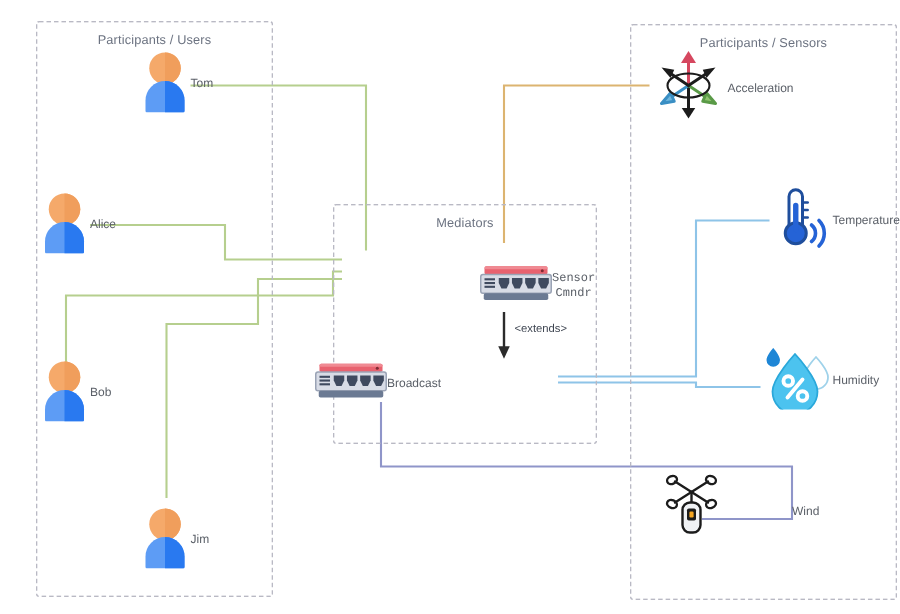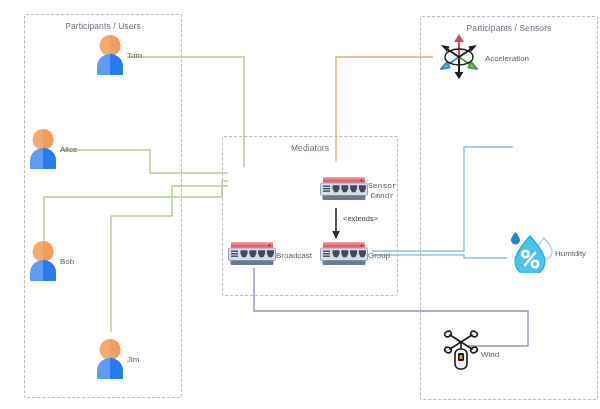--- a/index.html
+++ b/index.html
@@ -115,59 +115,40 @@
         <path d="M21.3 9.3 h7 v3.4 l-1.8 3.6 h-3.4 l-1.8 -3.6 z" fill="#3f4a5f"></path>
         <path d="M30.1 9.3 h7 v3.4 l-1.8 3.6 h-3.4 l-1.8 -3.6 z" fill="#3f4a5f"></path>
         <path d="M38.9 9.3 h7 v3.4 l-1.8 3.6 h-3.4 l-1.8 -3.6 z" fill="#3f4a5f"></path>
         <rect x="2.5" y="19.5" width="43" height="4.5" rx="1.2" fill="#6b7a93"></rect>
       </svg>
     </span>
     <span class="node-label">Sensor
 Cmndr</span>
   </div>
 
-  <div class="node" style="left:228px;top:241px;width:48px;">
+  <div class="node" style="left:228px;top:241px;width:48px;justify-content:center;">
     <span class="svgwrap">
       <svg width="48" height="26" viewBox="0 0 48 26">
         <rect x="3" y="1.5" width="42" height="5.5" rx="1.2" fill="#e8626f"></rect>
         <rect x="3" y="1.5" width="42" height="2" rx="1" fill="#f08a93"></rect>
         <circle cx="41.5" cy="4.5" r="1" fill="#7d2b34"></circle>
         <rect x="0.5" y="7" width="47" height="12.5" rx="1.5" fill="#d8dce6" stroke="#9aa3b5" stroke-width="1"></rect>
         <rect x="3" y="9.5" width="7" height="1.4" fill="#3f4a5f"></rect>
         <rect x="3" y="12" width="7" height="1.4" fill="#3f4a5f"></rect>
         <rect x="3" y="14.5" width="7" height="1.4" fill="#3f4a5f"></rect>
         <path d="M12.5 9.3 h7 v3.4 l-1.8 3.6 h-3.4 l-1.8 -3.6 z" fill="#3f4a5f"></path>
         <path d="M21.3 9.3 h7 v3.4 l-1.8 3.6 h-3.4 l-1.8 -3.6 z" fill="#3f4a5f"></path>
         <path d="M30.1 9.3 h7 v3.4 l-1.8 3.6 h-3.4 l-1.8 -3.6 z" fill="#3f4a5f"></path>
         <path d="M38.9 9.3 h7 v3.4 l-1.8 3.6 h-3.4 l-1.8 -3.6 z" fill="#3f4a5f"></path>
         <rect x="2.5" y="19.5" width="43" height="4.5" rx="1.2" fill="#6b7a93"></rect>
       </svg>
     </span>
     <span class="node-label">Broadcast</span>
   </div>
 
-  <div class="node" style="left:320px;top:241px;width:48px;">
-    <span class="svgwrap">
-      <svg width="48" height="26" viewBox="0 0 48 26">
-        <rect x="3" y="1.5" width="42" height="5.5" rx="1.2" fill="#e8626f"></rect>
-        <rect x="3" y="1.5" width="42" height="2" rx="1" fill="#f08a93"></rect>
-        <circle cx="41.5" cy="4.5" r="1" fill="#7d2b34"></circle>
-        <rect x="0.5" y="7" width="47" height="12.5" rx="1.5" fill="#d8dce6" stroke="#9aa3b5" stroke-width="1"></rect>
-        <rect x="3" y="9.5" width="7" height="1.4" fill="#3f4a5f"></rect>
-        <rect x="3" y="12" width="7" height="1.4" fill="#3f4a5f"></rect>
-        <rect x="3" y="14.5" width="7" height="1.4" fill="#3f4a5f"></rect>
-        <path d="M12.5 9.3 h7 v3.4 l-1.8 3.6 h-3.4 l-1.8 -3.6 z" fill="#3f4a5f"></path>
-        <path d="M21.3 9.3 h7 v3.4 l-1.8 3.6 h-3.4 l-1.8 -3.6 z" fill="#3f4a5f"></path>
-        <path d="M30.1 9.3 h7 v3.4 l-1.8 3.6 h-3.4 l-1.8 -3.6 z" fill="#3f4a5f"></path>
-        <path d="M38.9 9.3 h7 v3.4 l-1.8 3.6 h-3.4 l-1.8 -3.6 z" fill="#3f4a5f"></path>
-        <rect x="2.5" y="19.5" width="43" height="4.5" rx="1.2" fill="#6b7a93"></rect>
-      </svg>
-    </span>
-    <span class="node-label">Group</span>
-  </div>
 
   <div class="node" style="left:433px;top:32px;width:52px;">
     <span class="svgwrap">
       <svg width="52" height="50" viewBox="0 0 52 50">
         <g stroke-linecap="round" stroke-linejoin="round" stroke-width="2">
 
           <line x1="26" y1="25" x2="26" y2="7" stroke="#d6475f"></line>
           <path d="M26 2 l5 8 h-10 z" fill="#d6475f"></path>
 
           <line x1="26" y1="25" x2="26" y2="41" stroke="#1c1c1c"></line>
@@ -185,38 +166,57 @@
           <line x1="26" y1="25" x2="38" y2="17" stroke="#1c1c1c"></line>
           <path d="M44 13 l-8.5 1.5 l2.5 5.5 z" fill="#1c1c1c"></path>
 
           <ellipse cx="26" cy="25" rx="14" ry="8" fill="none" stroke="#1c1c1c" stroke-width="1.4"></ellipse>
         </g>
       </svg>
     </span>
     <span class="node-label">Acceleration</span>
   </div>
 
+  <div class="node" style="left:513px;top:123px;width:42px;">
+    <span class="svgwrap">
+      <svg width="42" height="45" viewBox="0 0 42 45">
+        <g stroke="#1f4e9c" stroke-width="2" fill="none" stroke-linecap="round">
+          <path d="M13 27 V8 a4.5 4.5 0 0 1 9 0 v19"></path>
+          <circle cx="17.5" cy="32.5" r="7" fill="#2563d6" stroke="#1f4e9c"></circle>
+          <line x1="17.5" y1="14" x2="17.5" y2="30" stroke="#2563d6" stroke-width="3.6"></line>
+          <line x1="22" y1="12" x2="25.5" y2="12" stroke-width="1.6"></line>
+          <line x1="22" y1="17" x2="25.5" y2="17" stroke-width="1.6"></line>
+          <line x1="22" y1="22" x2="25.5" y2="22" stroke-width="1.6"></line>
+        </g>
+        <g stroke="#2563d6" fill="none" stroke-linecap="round" stroke-width="2.4">
+          <path d="M28 27 a7 7 0 0 1 0 11"></path>
+          <path d="M33 24 a12 12 0 0 1 0 17"></path>
+        </g>
+      </svg>
+    </span>
+    <span class="node-label">Temperature</span>
+  </div>
 
   <div class="node" style="left:507px;top:231px;width:48px;">
     <span class="svgwrap">
       <svg width="48" height="42" viewBox="0 0 48 42">
         <path d="M37 7 c0 0 8 8.5 8 13.5 a8 8 0 0 1 -16 0 C29 15.5 37 7 37 7 z" fill="#ffffff" stroke="#9fd2ea" stroke-width="1.2"></path>
         <path d="M8.5 1 c0 0 4.5 5 4.5 8 a4.5 4.5 0 0 1 -9 0 C4 6 8.5 1 8.5 1 z" fill="#1e86d6"></path>
         <path d="M23 5 c0 0 15 16 15 25 a15 15 0 0 1 -30 0 C8 21 23 5 23 5 z" fill="#4cc3ef" stroke="#2aa8da" stroke-width="1.2"></path>
         <g fill="none" stroke="#ffffff" stroke-width="2.6" stroke-linecap="round">
           <line x1="18" y1="34" x2="28" y2="22"></line>
           <circle cx="18.5" cy="23" r="3.2"></circle>
           <circle cx="28" cy="33" r="3.2"></circle>
         </g>
       </svg>
     </span>
     <span class="node-label">Humidity</span>
   </div>
 
-  <div class="node" style="left:441px;top:330px;width:40px;">
+  <div class="node" style="left:441px;top:316px;width:40px;gap:47px;">
     <span class="svgwrap">
       <svg width="40" height="46" viewBox="0 0 40 46">
         <g stroke="#1c1c1c" stroke-width="1.6" fill="none" stroke-linecap="round">
           <line x1="20" y1="12" x2="9" y2="5"></line>
           <line x1="20" y1="12" x2="31" y2="5"></line>
           <line x1="20" y1="12" x2="9" y2="19"></line>
           <line x1="20" y1="12" x2="31" y2="19"></line>
           <ellipse cx="7" cy="4" rx="3.4" ry="2.6" transform="rotate(-22 7 4)"></ellipse>
           <ellipse cx="33" cy="4" rx="3.4" ry="2.6" transform="rotate(22 33 4)"></ellipse>
           <ellipse cx="7" cy="20" rx="3.4" ry="2.6" transform="rotate(22 7 20)"></ellipse>

